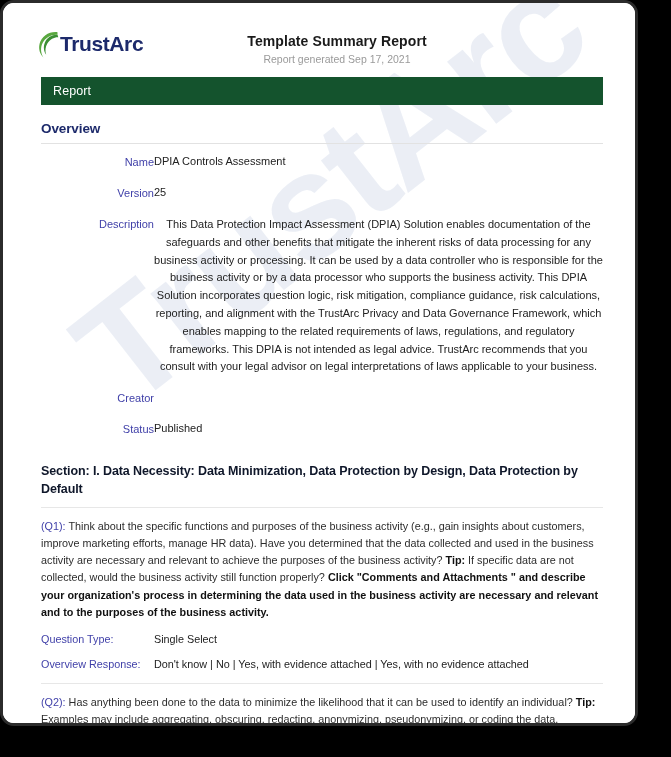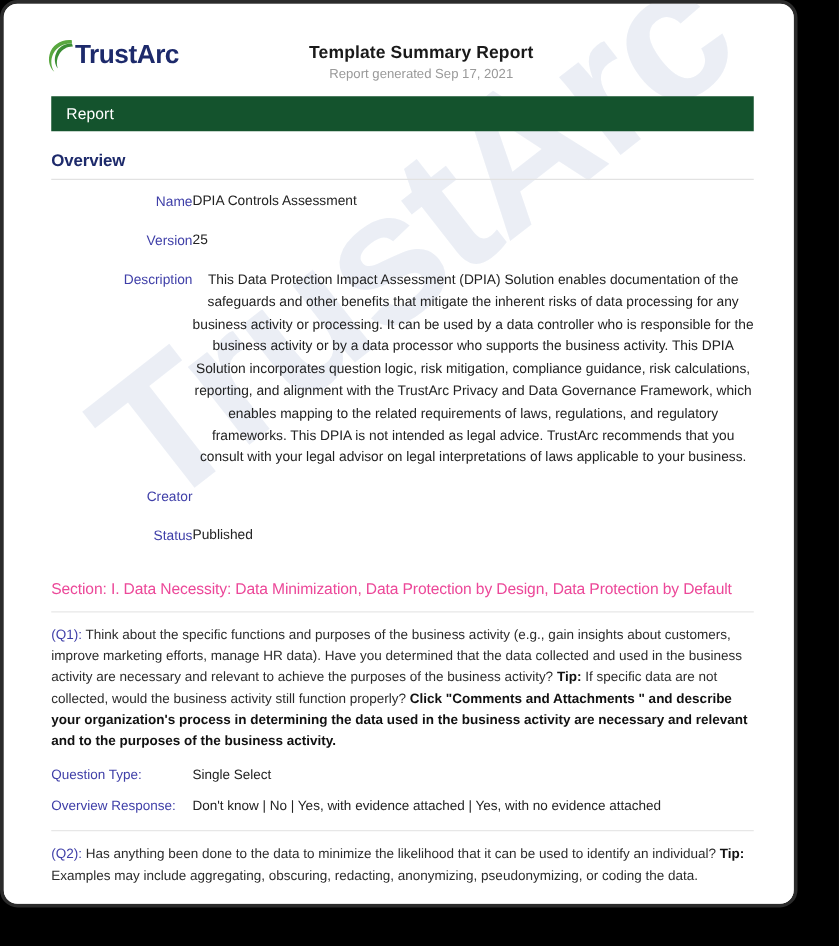--- a/index.html
+++ b/index.html
@@ -169,22 +169,22 @@
     color: #222222;
     line-height: 1.45;
   }
   .field-value.para {
     line-height: 1.62;
     text-align: center;
   }
 
   .section-title2 {
     font-size: 12.5px;
-    font-weight: normal;
-    color: #ec4899;
+    font-weight: bold;
+    color: #0f172a;
     line-height: 1.45;
     margin: 24px 0 0 0;
     letter-spacing: -0.1px;
   }
 
   .question-text {
     font-size: 10.8px;
     color: #2c2c2c;
     line-height: 1.58;
     margin: 0 0 12px 0;

